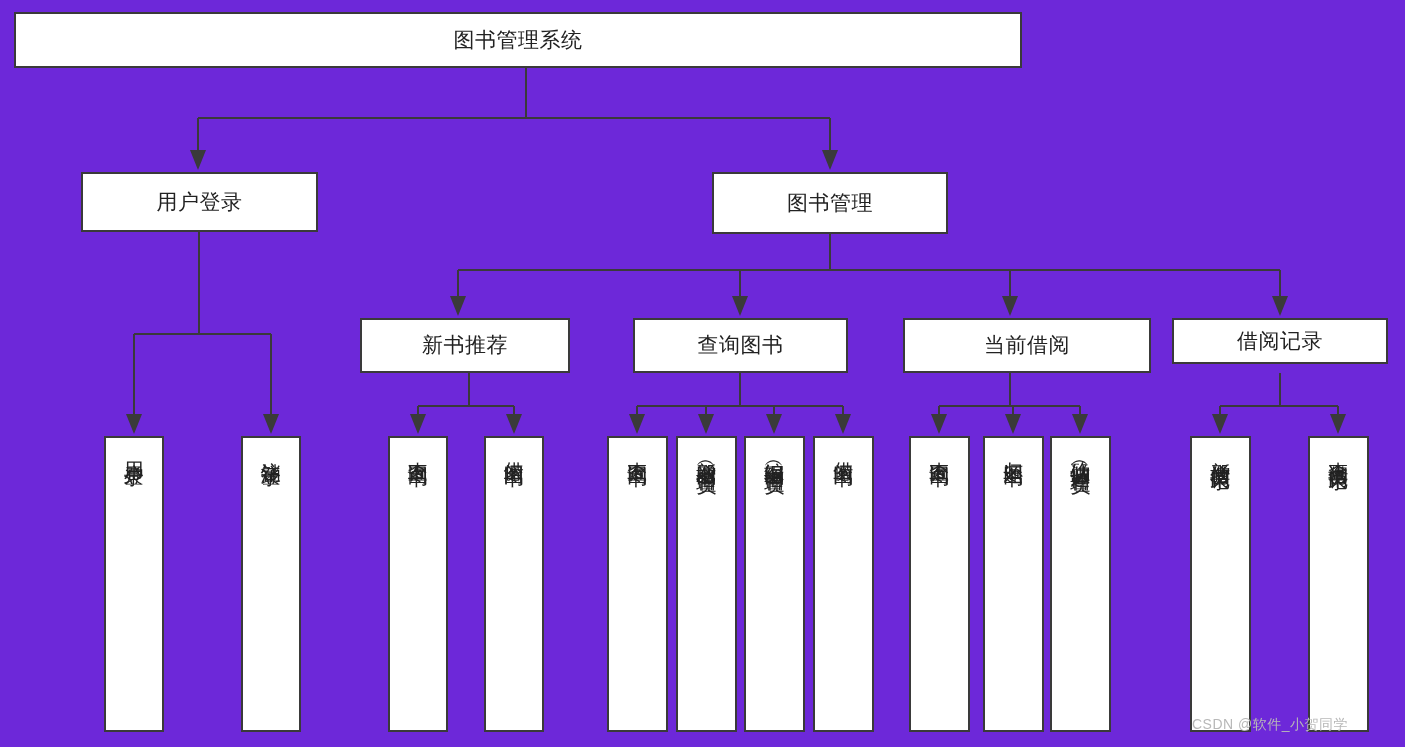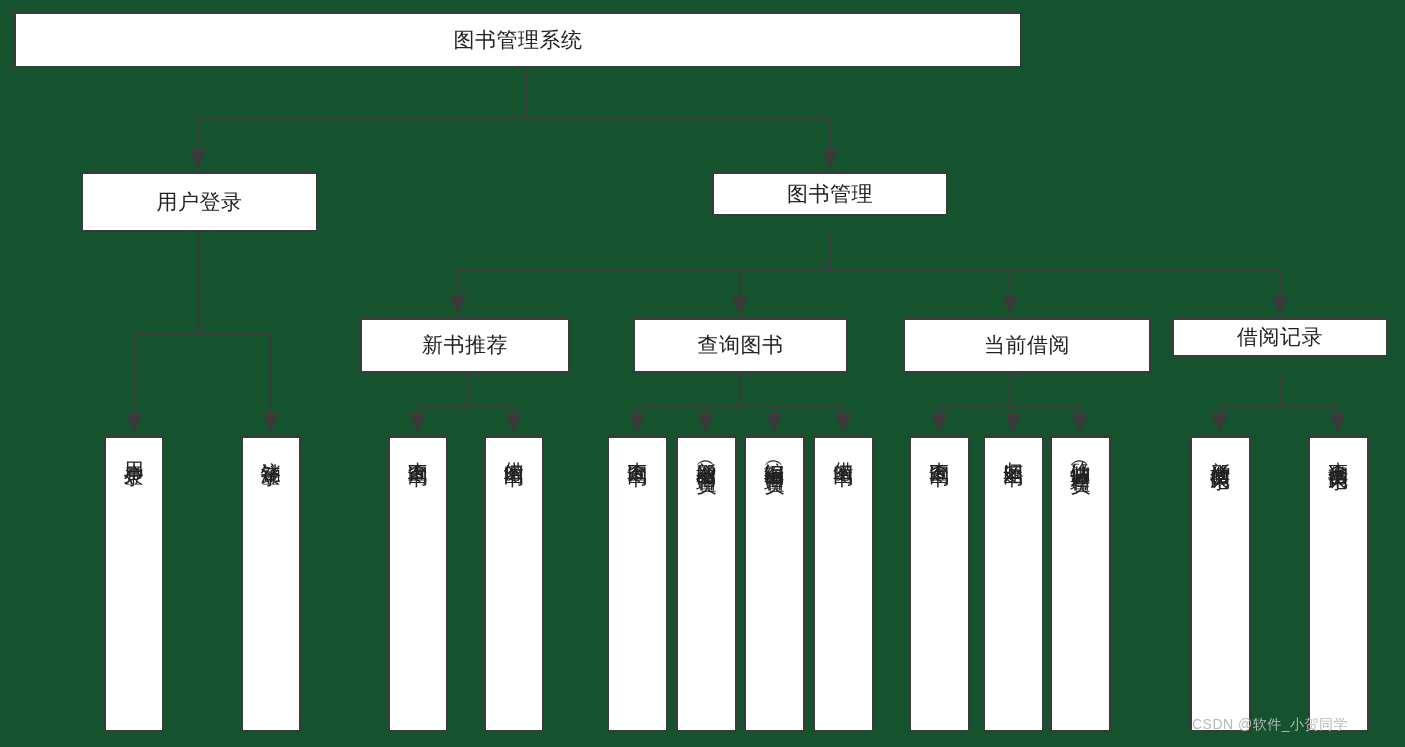--- a/index.html
+++ b/index.html
@@ -7,21 +7,21 @@
     padding: 0;
     background: #ffffff;
   }
   body {
     font-family: "Liberation Sans", "DejaVu Sans", sans-serif;
   }
   #canvas {
     position: relative;
     width: 1405px;
     height: 747px;
-    background: #14532d;
+    background: #6d28d9;
     overflow: hidden;
   }
   #wires {
     position: absolute;
     left: 0;
     top: 0;
     width: 1405px;
     height: 747px;
   }
   .node {
@@ -125,33 +125,33 @@
       <line x1="1338" y1="406" x2="1338" y2="416" stroke="#3a3a3a" stroke-width="2.4" shape-rendering="crispEdges"></line>
       <polygon points="1330,414 1346,414 1338,434" fill="#3a3a3a"></polygon>
     </svg>
   <div id="nodes">
       <div class="node root" style="left: 14px; top: 12px; width: 1008px; height: 56px;">
         <span class="node-label">图书管理系统</span>
       </div>
       <div class="node level2" style="left: 81px; top: 172px; width: 237px; height: 60px;">
         <span class="node-label">用户登录</span>
       </div>
-      <div class="node level2" style="left: 712px; top: 172px; width: 236px; height: 44px;">
+      <div class="node level2" style="left: 712px; top: 172px; width: 236px; height: 62px;">
         <span class="node-label">图书管理</span>
       </div>
       <div class="node level3" style="left: 360px; top: 318px; width: 210px; height: 55px;">
         <span class="node-label">新书推荐</span>
       </div>
       <div class="node level3" style="left: 633px; top: 318px; width: 215px; height: 55px;">
         <span class="node-label">查询图书</span>
       </div>
       <div class="node level3" style="left: 903px; top: 318px; width: 248px; height: 55px;">
         <span class="node-label">当前借阅</span>
       </div>
-      <div class="node level3" style="left: 1172px; top: 318px; width: 216px; height: 39px;">
+      <div class="node level3" style="left: 1172px; top: 318px; width: 216px; height: 46px;">
         <span class="node-label">借阅记录</span>
       </div>
       <div class="node leaf" style="left: 104px; top: 436px; width: 60px; height: 296px;">
         <span class="node-label">用户登录</span>
       </div>
       <div class="node leaf" style="left: 241px; top: 436px; width: 60px; height: 296px;">
         <span class="node-label">注销登录</span>
       </div>
       <div class="node leaf" style="left: 388px; top: 436px; width: 60px; height: 296px;">
         <span class="node-label">查询图书</span>

